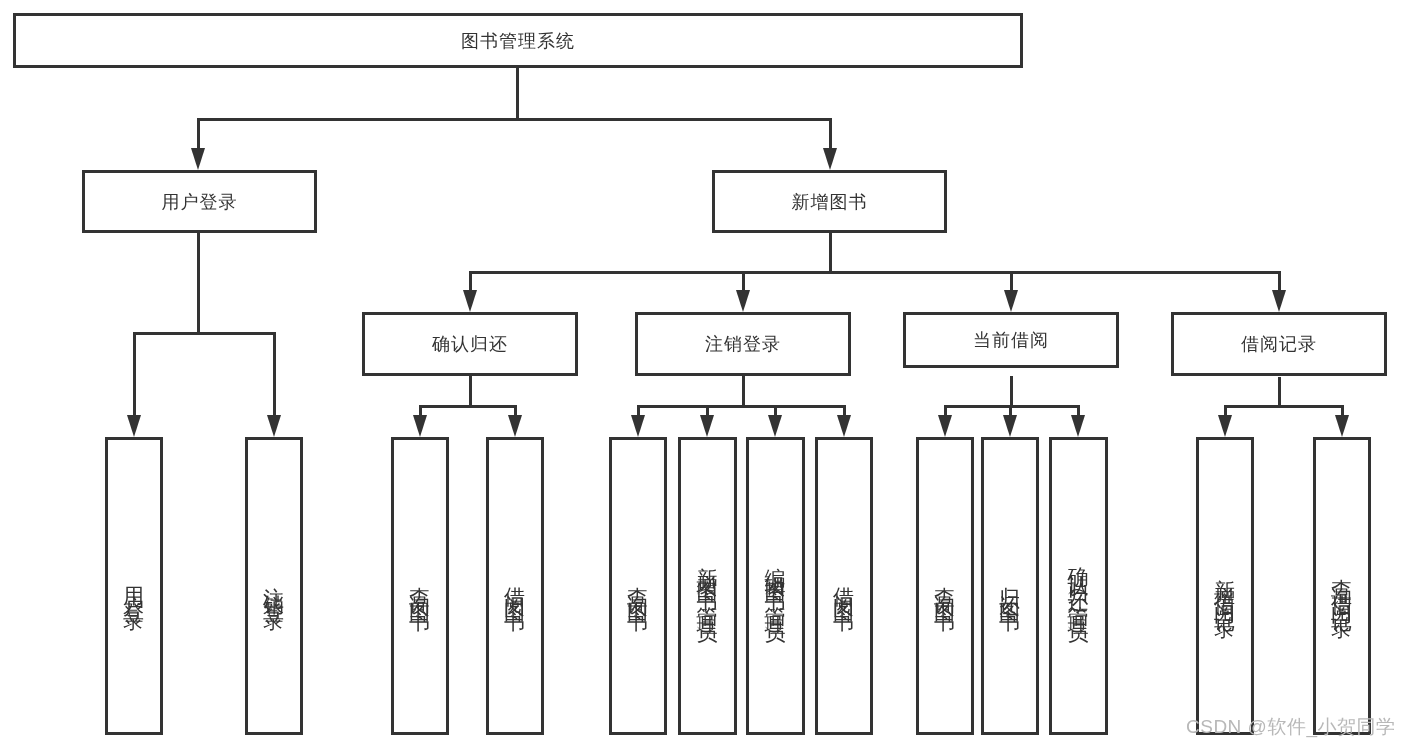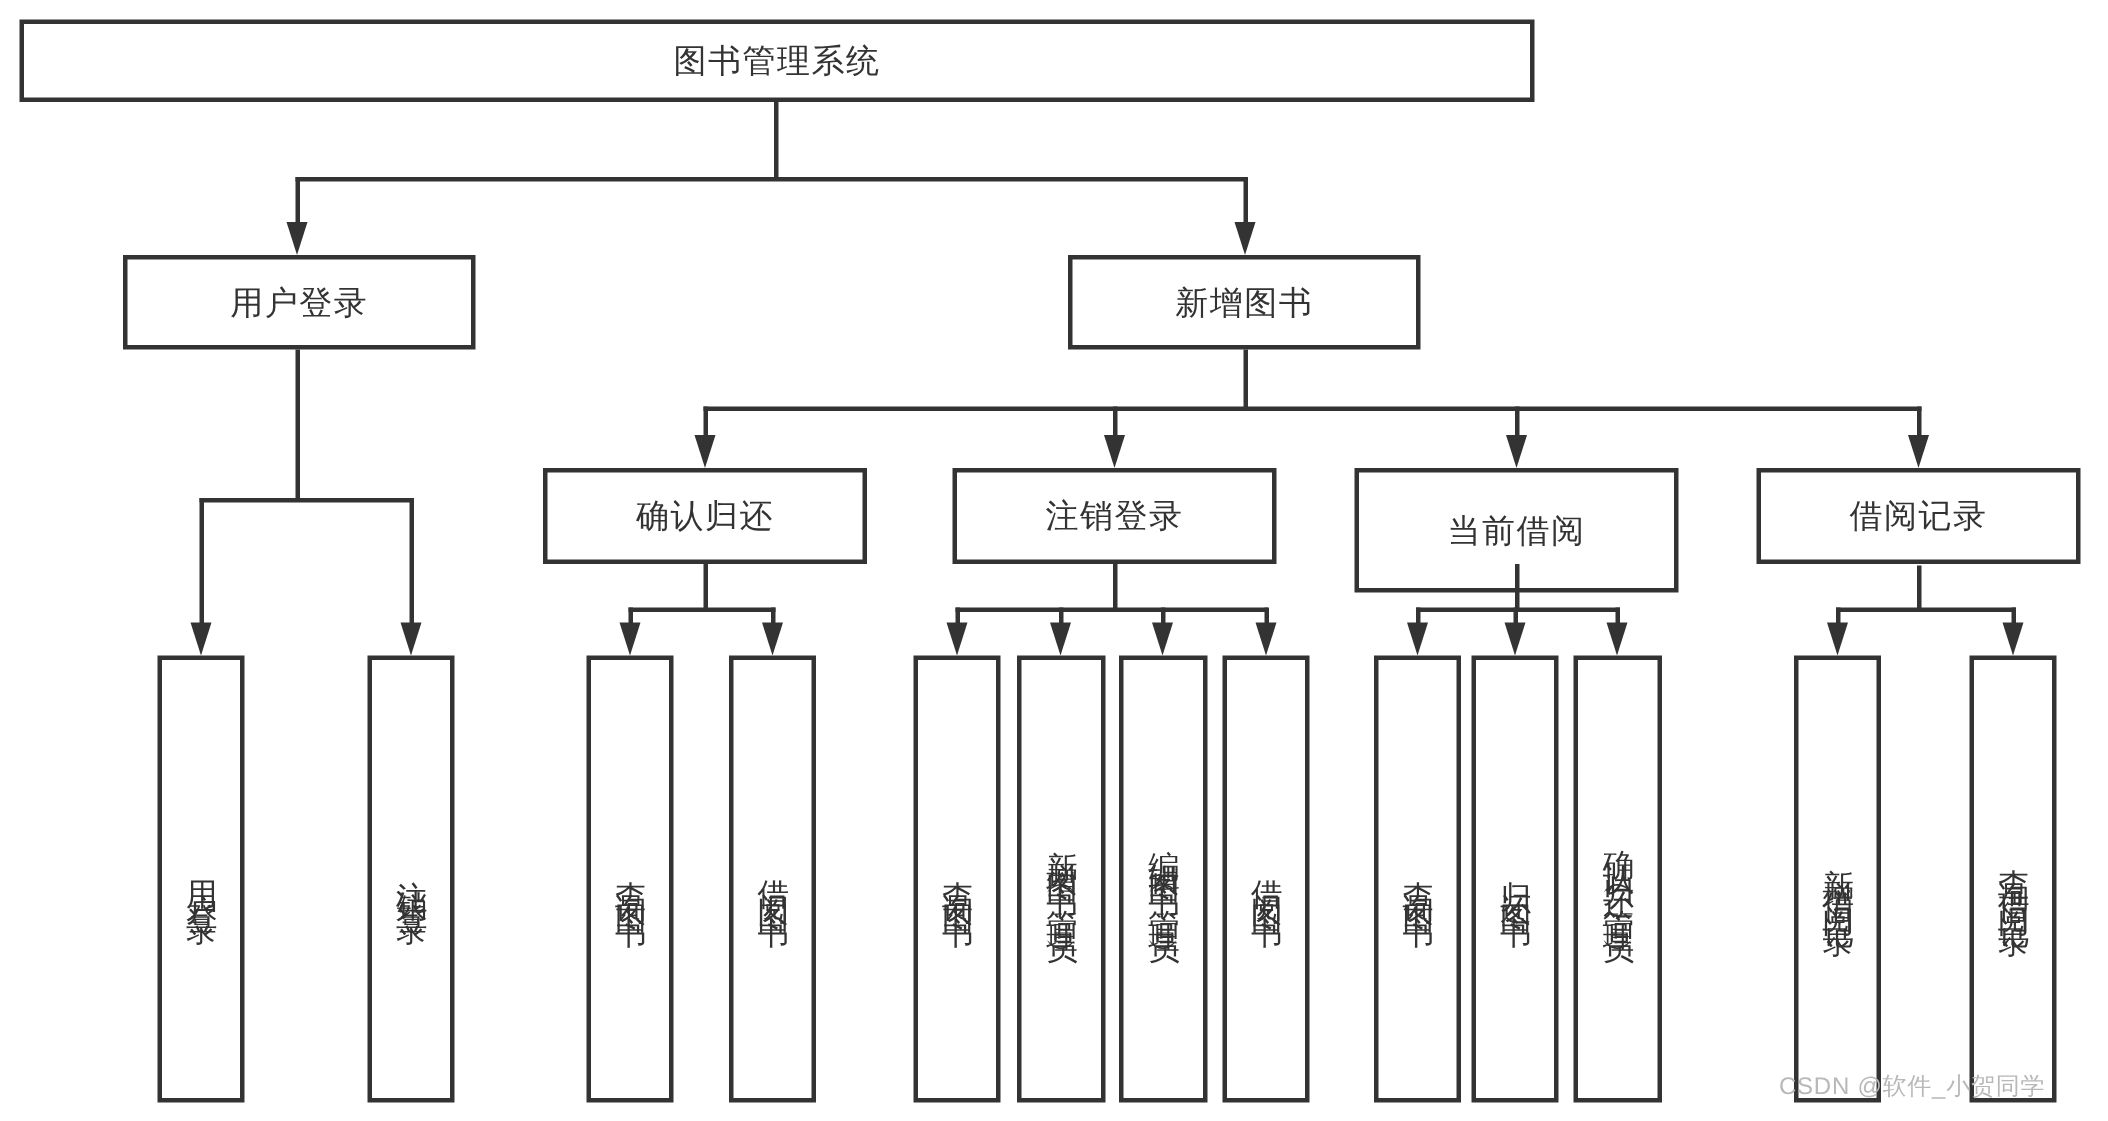--- a/index.html
+++ b/index.html
@@ -18,21 +18,21 @@
     overflow:hidden;
   }
   .box{
     position:absolute;
     box-sizing:border-box;
     border:3px solid var(--line);
     background:#ffffff;
     display:flex;
     align-items:center;
     justify-content:center;
-    font-size:22px;
+    font-size:18px;
     letter-spacing:1px;
     color:var(--text);
   }
   .leaf{
     font-size:21px;
   }
   .leaf .vtext{
     writing-mode:vertical-rl;
     text-orientation:mixed;
     letter-spacing:8px;
@@ -43,21 +43,21 @@
   .vline{position:absolute;width:3px;background:var(--line);}
   .ahead{
     position:absolute;width:0;height:0;
     border-left:7px solid transparent;
     border-right:7px solid transparent;
     border-top:22px solid var(--line);
   }
   .watermark{
     position:absolute;
     left:1186px;top:714px;
-    font-size:16px;
+    font-size:19px;
     color:var(--wm);
     letter-spacing:0.5px;
     white-space:nowrap;
     z-index:10;
   }
 </style>
 </head>
 <body>
 
 <div class="canvas">
@@ -97,21 +97,21 @@
   <div class="ahead" style="left:1004px;top:290px;"></div>
   <div class="vline" style="left:1278px;top:271px;height:22px;"></div>
   <div class="ahead" style="left:1272px;top:290px;"></div>
 
   <div class="box" style="left:362px;top:312px;width:216px;height:64px;">
     <span>确认归还</span>
   </div>
   <div class="box" style="left:635px;top:312px;width:216px;height:64px;">
     <span>注销登录</span>
   </div>
-  <div class="box" style="left:903px;top:312px;width:216px;height:83px;">
+  <div class="box" style="left:903px;top:312px;width:216px;height:56px;">
     <span>当前借阅</span>
   </div>
   <div class="box" style="left:1171px;top:312px;width:216px;height:64px;">
     <span>借阅记录</span>
   </div>
 
   <div class="vline" style="left:469px;top:376px;height:32px;"></div>
   <div class="hline" style="left:419px;top:405px;width:98px;"></div>
   <div class="vline" style="left:419px;top:405px;height:12px;"></div>
   <div class="ahead" style="left:413px;top:415px;"></div>

